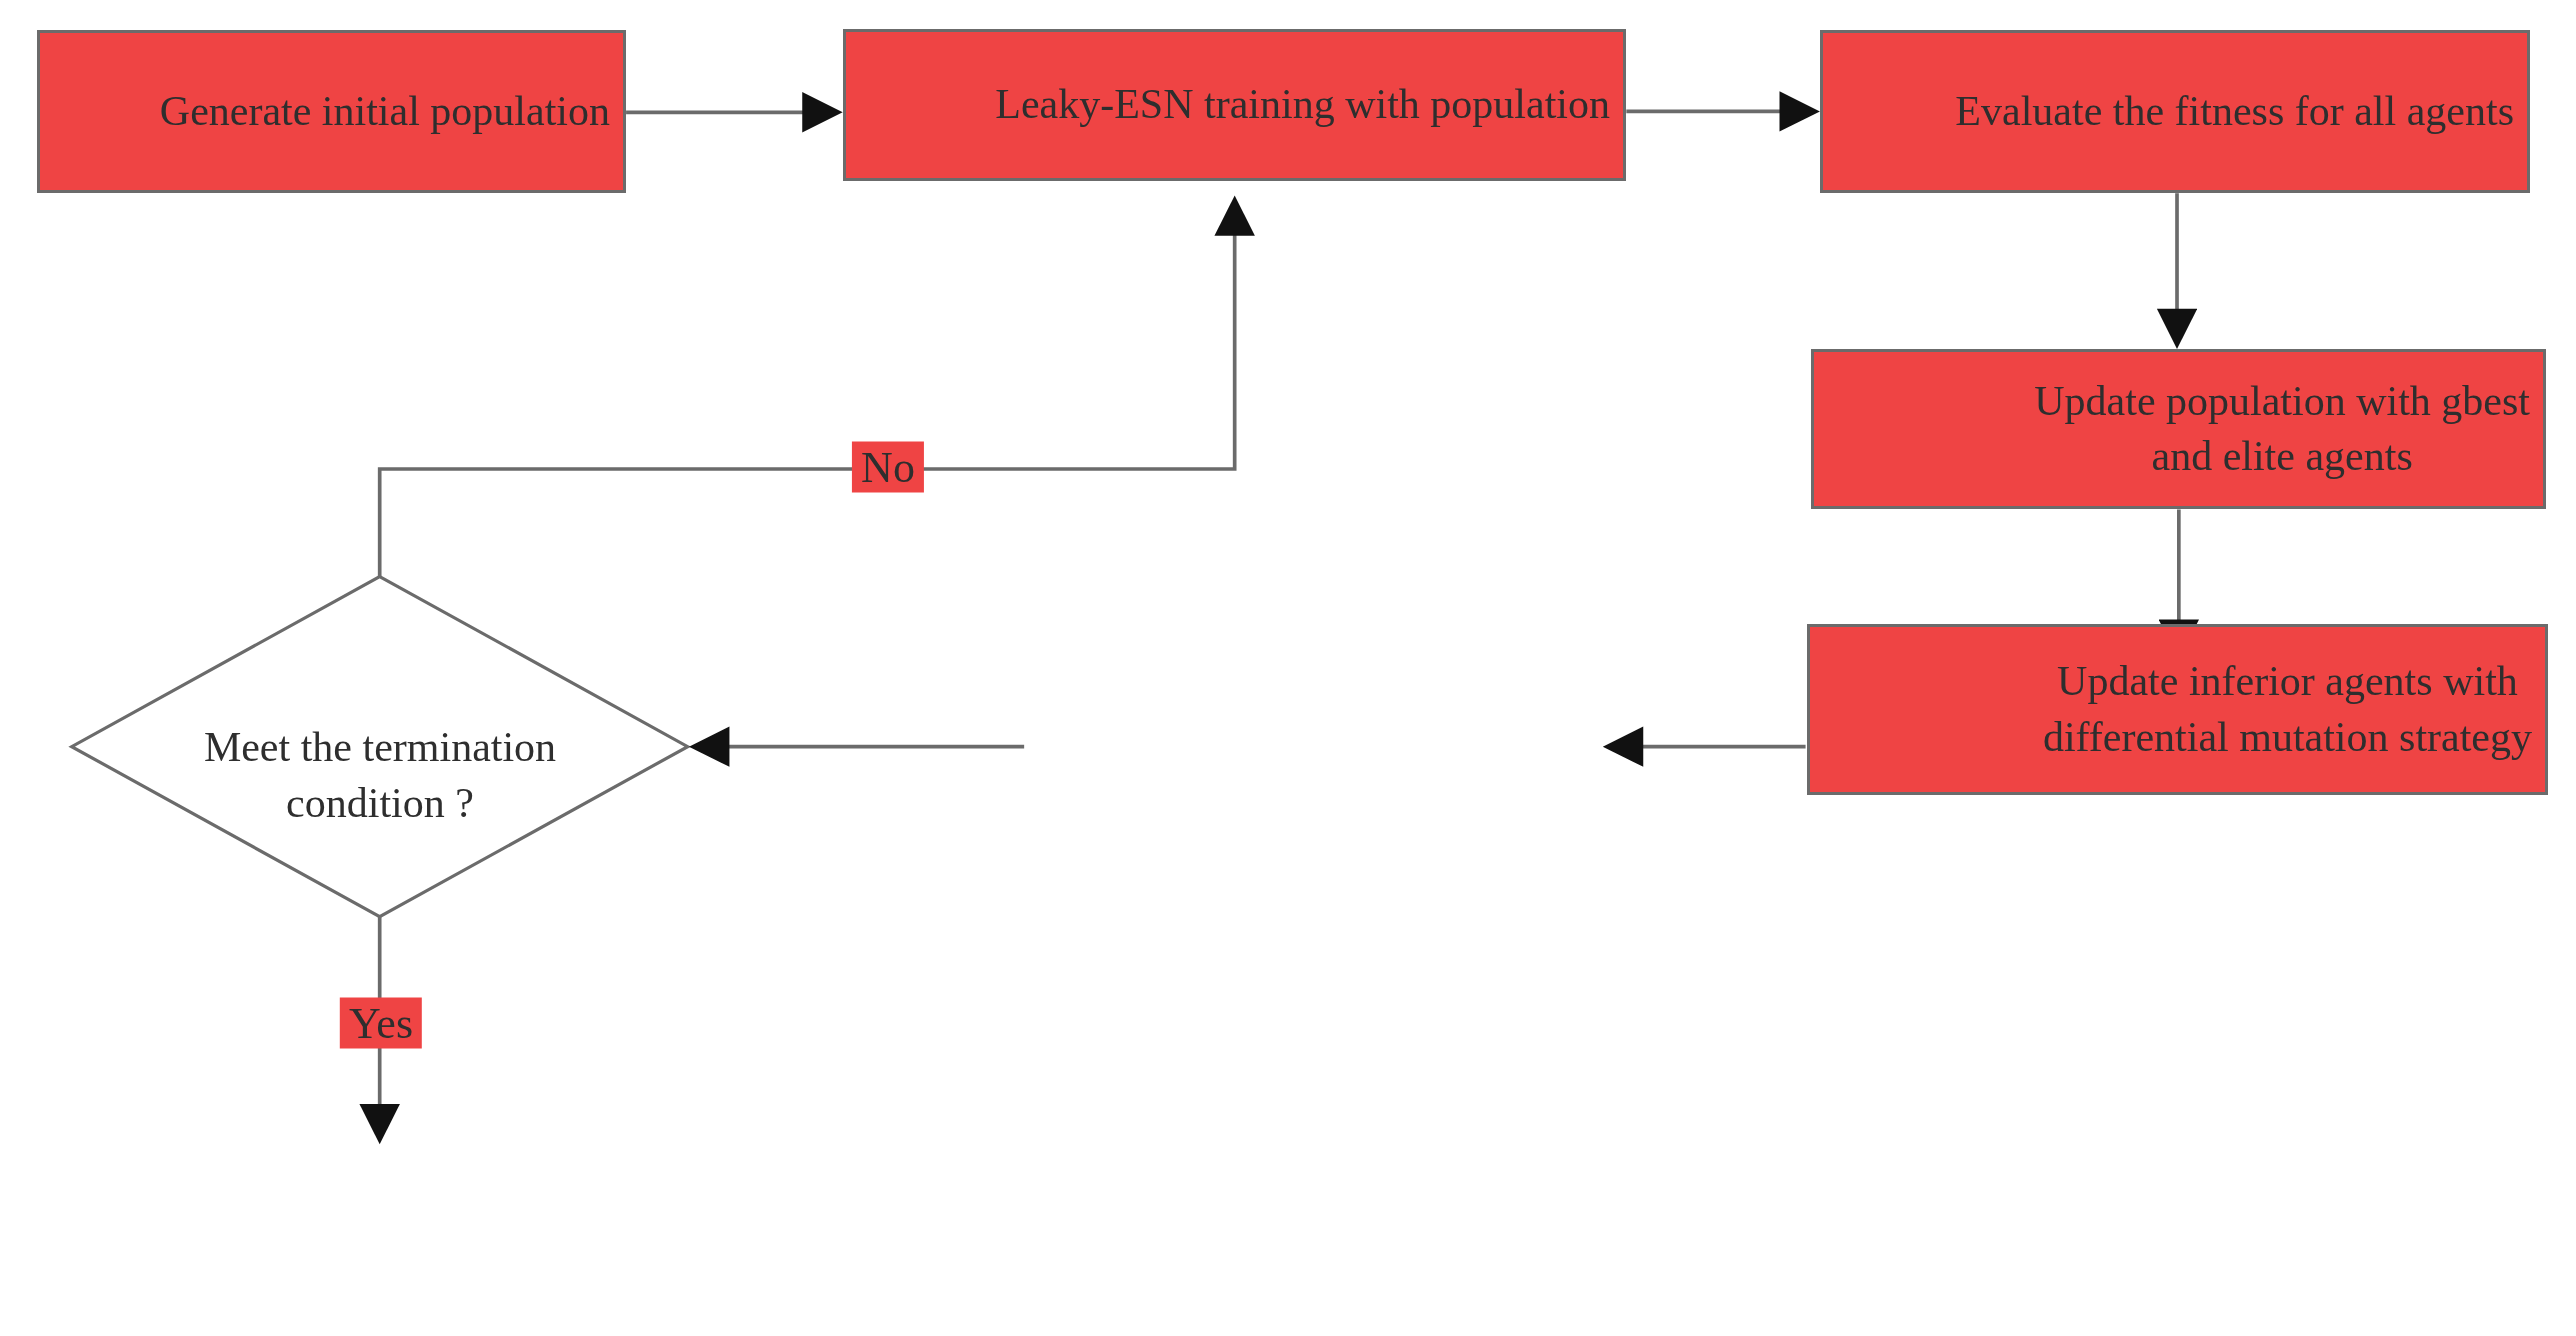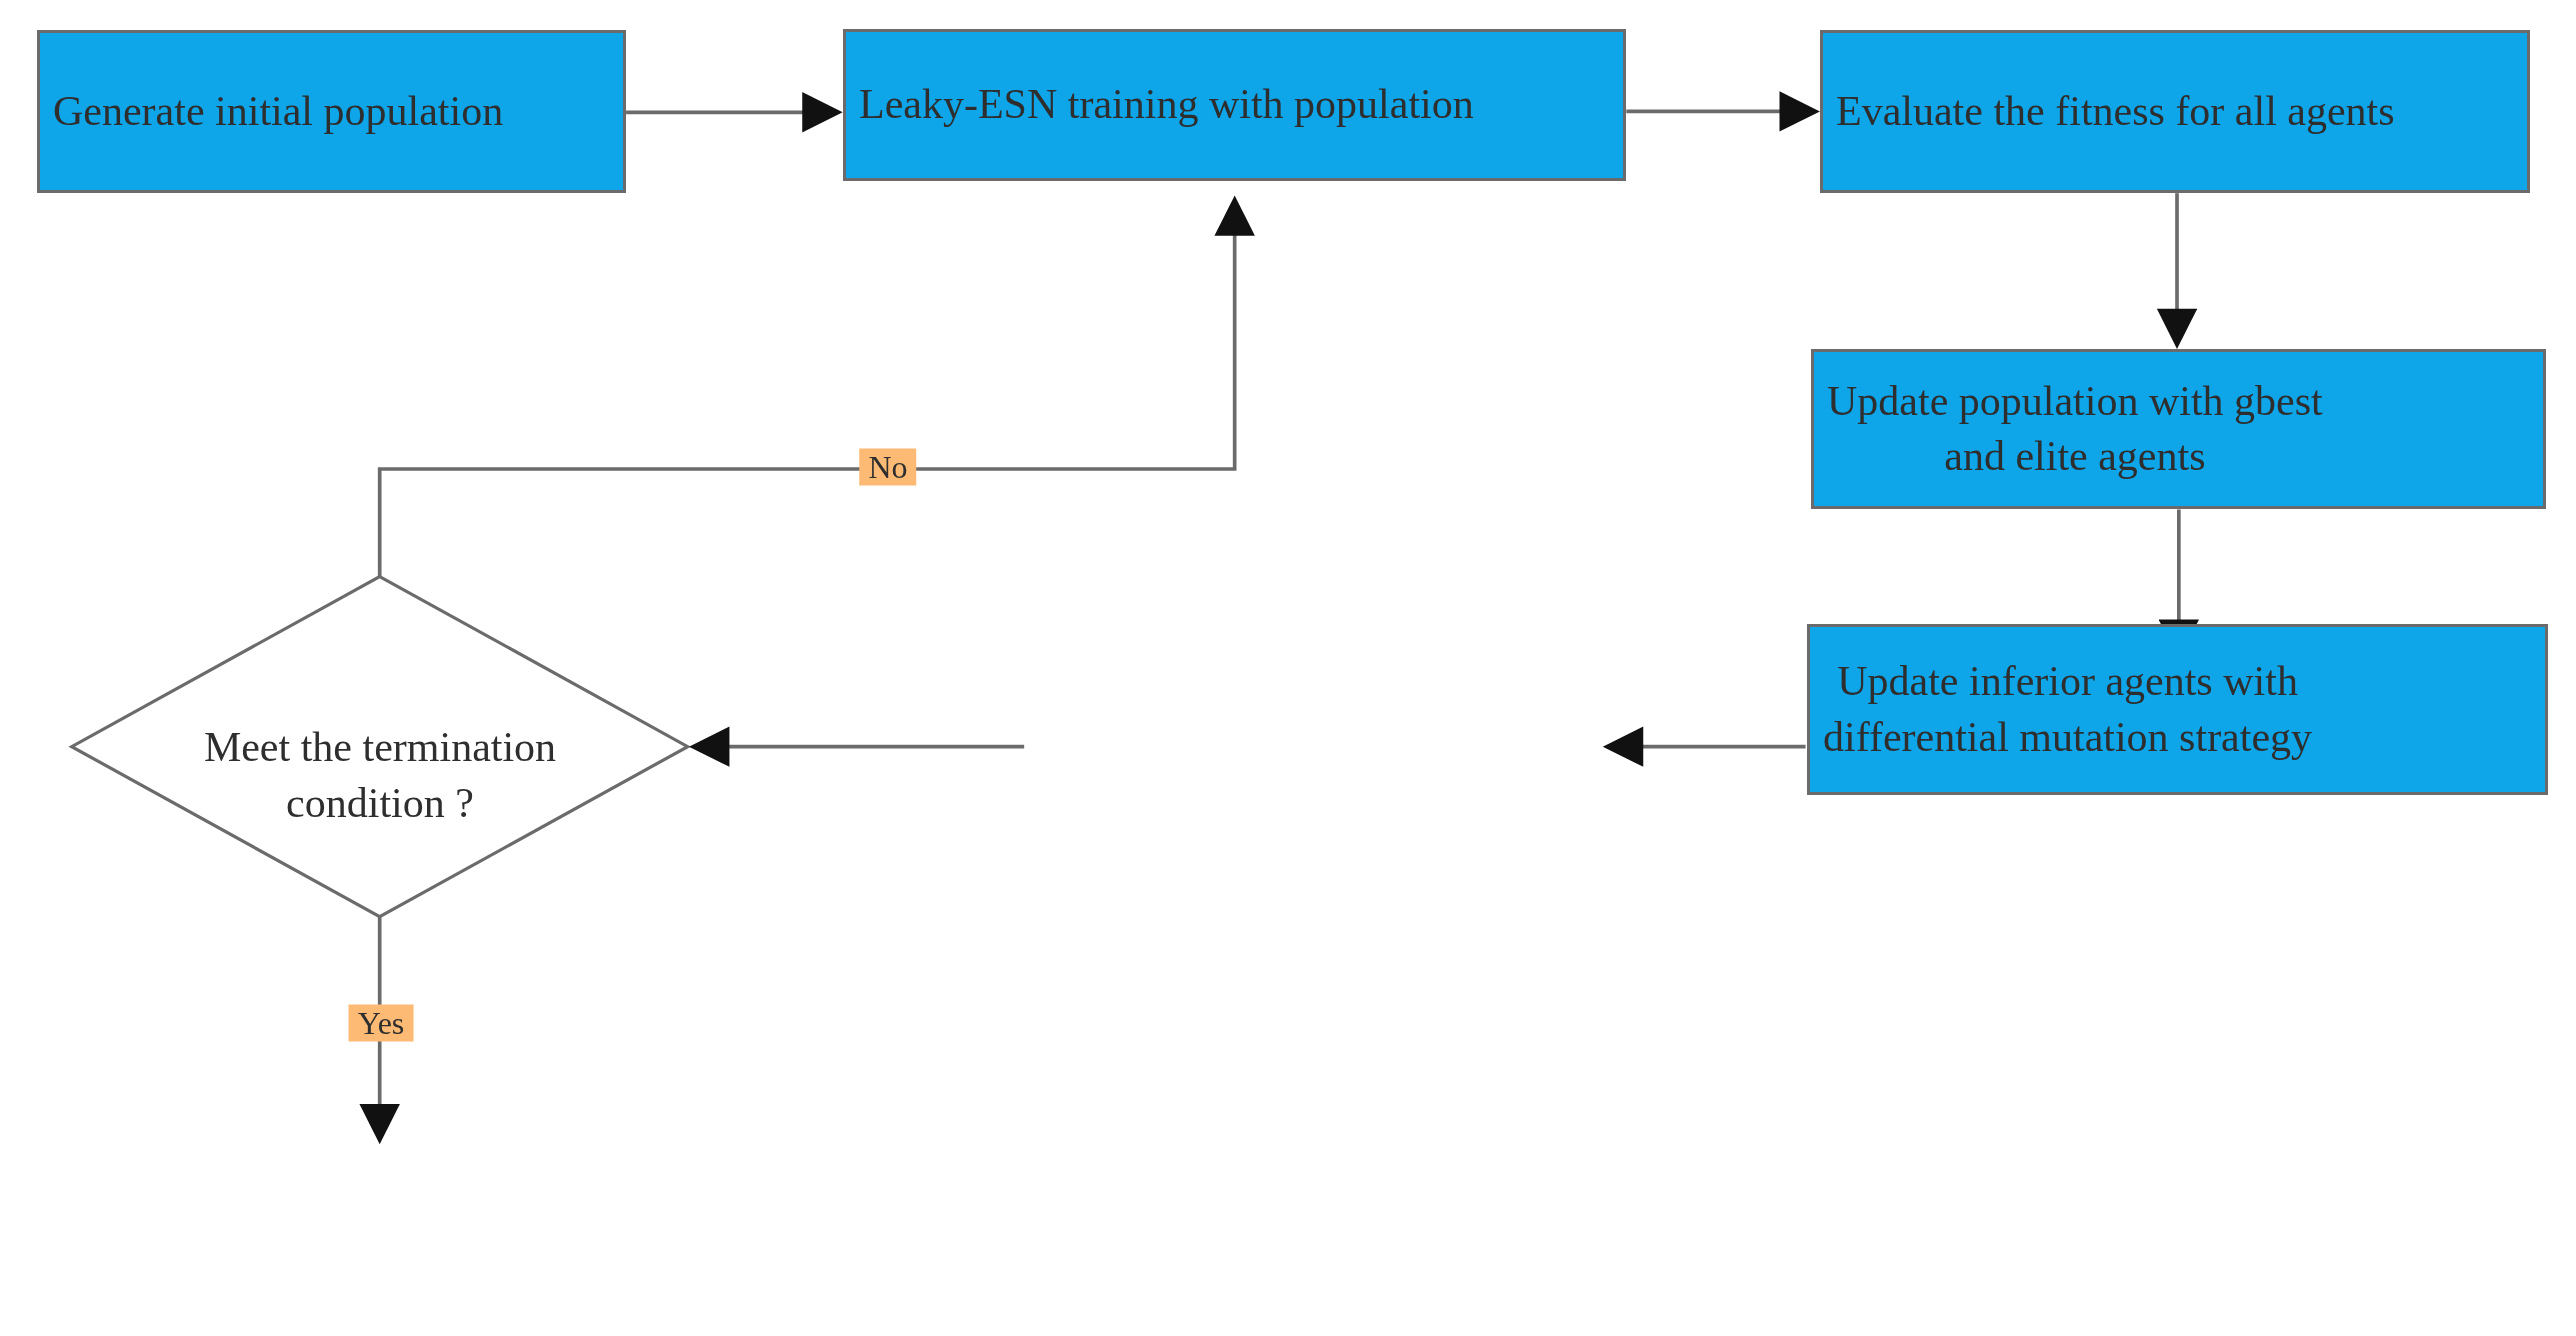--- a/index.html
+++ b/index.html
@@ -8,43 +8,43 @@
     width:2576px;height:1337px;
     background:#ffffff;
     font-family:"Liberation Serif", serif;
     color:#2e2e2e;
     overflow:hidden;
   }
   svg.overlay{position:absolute;left:0;top:0;z-index:1;}
   .node{
     position:absolute;
     box-sizing:border-box;
-    background:#0ea5e9;
+    background:#ef4444;
     border:3.7px solid #6b6b6b;
-    display:flex;align-items:center;justify-content:flex-start;
+    display:flex;align-items:center;justify-content:flex-end;
     text-align:center;
     font-size:42px;line-height:1.32;
     white-space:pre-line;
     z-index:2;
     padding:0 13px;
   }
   .diamond-label{
     position:absolute;left:380px;top:747px;
     transform:translate(-50%,-50%);
     text-align:center;
     font-size:42px;line-height:1.35;
     white-space:pre-line;
     z-index:2;
   }
   .edge-label{
     position:absolute;
     transform:translate(-50%,-50%);
-    background:#fdba74;
+    background:#ef4444;
     padding:0 9.2px;
-    font-size:32px;
+    font-size:44px;
     z-index:3;
   }
   .edge-label.no{left:888px;top:467px;}
   .edge-label.yes{left:381px;top:1023px;}
 </style>
 </head>
 <body>
 
 <div class="canvas">
 

